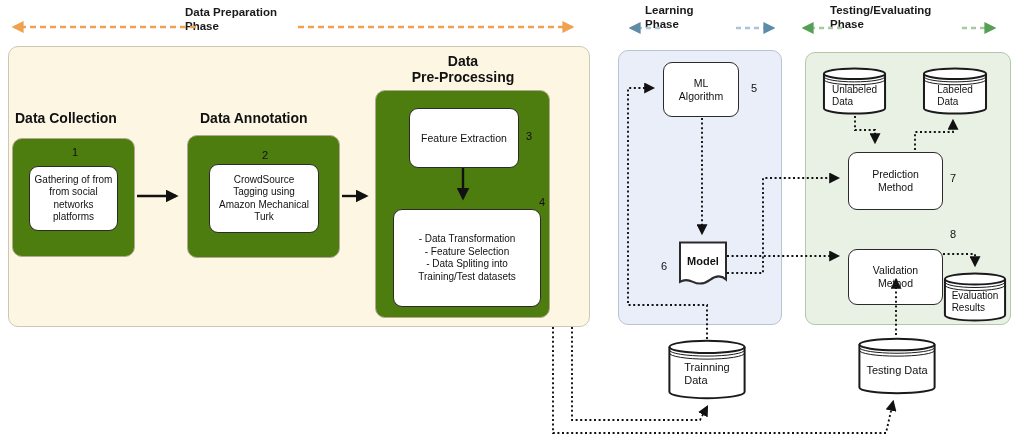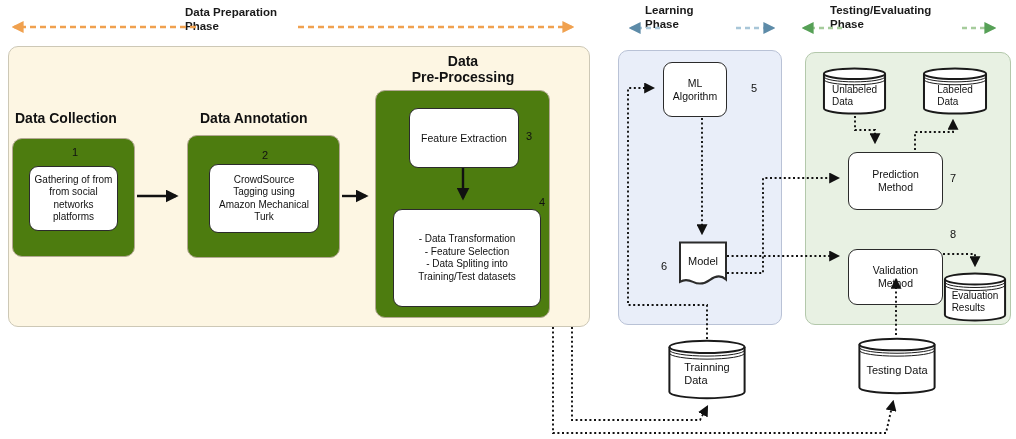--- a/index.html
+++ b/index.html
@@ -39,21 +39,21 @@
   .cyl .cyl-label{
     position:absolute;left:0;right:0;top:0;bottom:0;display:flex;align-items:center;
     justify-content:center;text-align:left;font-size:10px;line-height:12px;
     white-space:pre-line;padding-top:9px;color:#111;
   }
   .cyl.big .cyl-label{font-size:11px;line-height:13.5px;}
   .docshape{position:absolute;}
   .docshape svg{position:absolute;left:0;top:0;width:100%;height:100%;}
   .docshape .doc-label{
     position:absolute;left:0;right:0;top:4px;bottom:12px;display:flex;
-    align-items:center;justify-content:center;font-size:11px;color:#111;
+    align-items:center;justify-content:center;font-size:11px;color:#111;font-weight:bold;
   }
   #wires{position:absolute;left:0;top:0;width:1016px;height:439px;pointer-events:none;}
 </style>
 </head>
 <body>
 
 <div id="canvas">
 
   <div class="phase-label" style="left:185px;top:5px;width:125px;">Data Preparation
 Phase</div>
@@ -89,21 +89,21 @@
   <div class="panel panel-step" style="left:375px;top:90px;width:175px;height:228px;">
     <div class="node f11" style="left:33px;top:17px;width:110px;height:60px;">Feature Extraction</div>
     <div class="stepnum" style="left:150px;top:39px;">3</div>
     <div class="stepnum" style="left:163px;top:105px;">4</div>
     <div class="node" style="left:17px;top:118px;width:148px;height:98px;text-align:center;">- Data Transformation
 - Feature Selection
 - Data Spliting into
 Training/Test datasets</div>
   </div>
 
-  <div class="node f11" style="left:663px;top:62px;width:64px;height:55px;">ML
+  <div class="node f11" style="left:663px;top:62px;width:76px;height:55px;">ML
 Algorithm</div>
   <div class="stepnum" style="left:751px;top:82px;">5</div>
 
   <div class="docshape" style="left:678px;top:241px;width:50px;height:48px;">
     <svg viewBox="0 0 100 100" preserveAspectRatio="none">
       <path d="M4,3 L96,3 L96,80 Q82,67 64,81 Q47,94 30,85 Q15,78 4,85 Z" fill="#ffffff" stroke="#2b2b2b" stroke-width="2" vector-effect="non-scaling-stroke"></path>
     </svg>
     <div class="doc-label">Model</div>
   </div>
   <div class="stepnum" style="left:661px;top:260px;">6</div>

